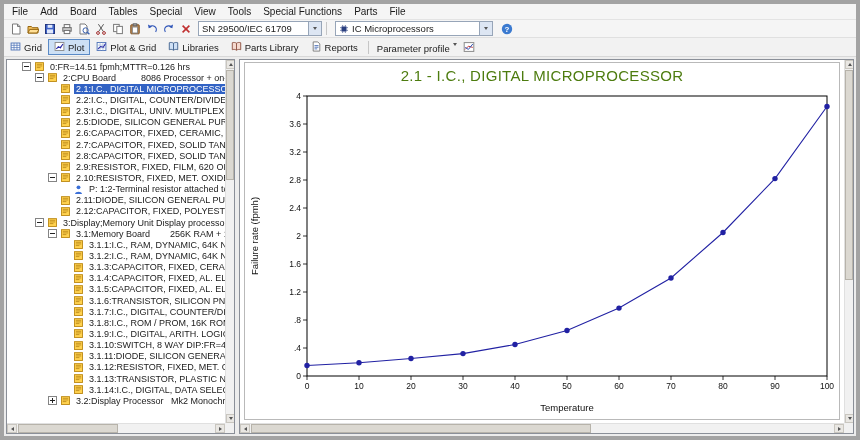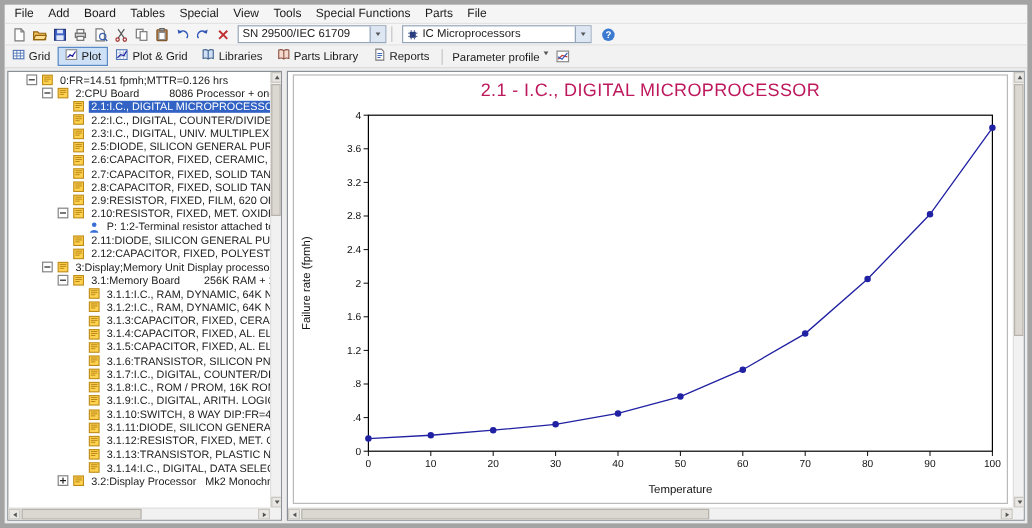--- a/index.html
+++ b/index.html
@@ -54,21 +54,21 @@
   .expsp{width:11px;flex:none}
   .ticn{width:13px;height:11px;margin-right:2px;flex:none;display:flex;align-items:center;justify-content:center}
   .ticn svg{width:11px;height:11px}
   .tlabel{padding:0 2px}
   .tlabel.sel{background:#3162c4;color:#fff}
   .splitter{width:4px;flex:none}
 
   
   .chart-panel{flex:1;position:relative;background:#fff;border:1px solid #8a8f98;overflow:hidden}
   .chart-page{position:absolute;left:4px;top:2px;right:13px;bottom:13px;border:1px solid #b9b9b9;background:#fff;text-align:center;overflow:hidden}
-  .chart-title{font-size:15px;padding-top:4px;color:#be185d;letter-spacing:0.3px}
+  .chart-title{font-size:15px;padding-top:4px;color:#4d7c0f;letter-spacing:0.3px}
   #plot-svg{display:block;margin:4px auto 0;font-family:"Liberation Sans",sans-serif}
   #plot-svg text{fill:#111}
 
   
   .sbv{position:absolute;top:0;right:0;width:9px;bottom:10px;background:#f1f1f1;border-left:1px solid #e0e0e0}
   .sbh{position:absolute;left:0;right:9px;bottom:0;height:10px;background:#f1f1f1;border-top:1px solid #e0e0e0}
   .sbb{position:absolute;width:9px;height:9px;background:#e9e7e3;border:1px solid #c9c6bf;display:flex;align-items:center;justify-content:center}
   .sbh .sbb{height:9px;width:10px;top:0}
   .sbt-v{position:absolute;left:0;width:8px;background:#dbd8d1;border:1px solid #b7b3aa}
   .sbt-h{position:absolute;top:0;height:9px;background:#dbd8d1;border:1px solid #b7b3aa}

